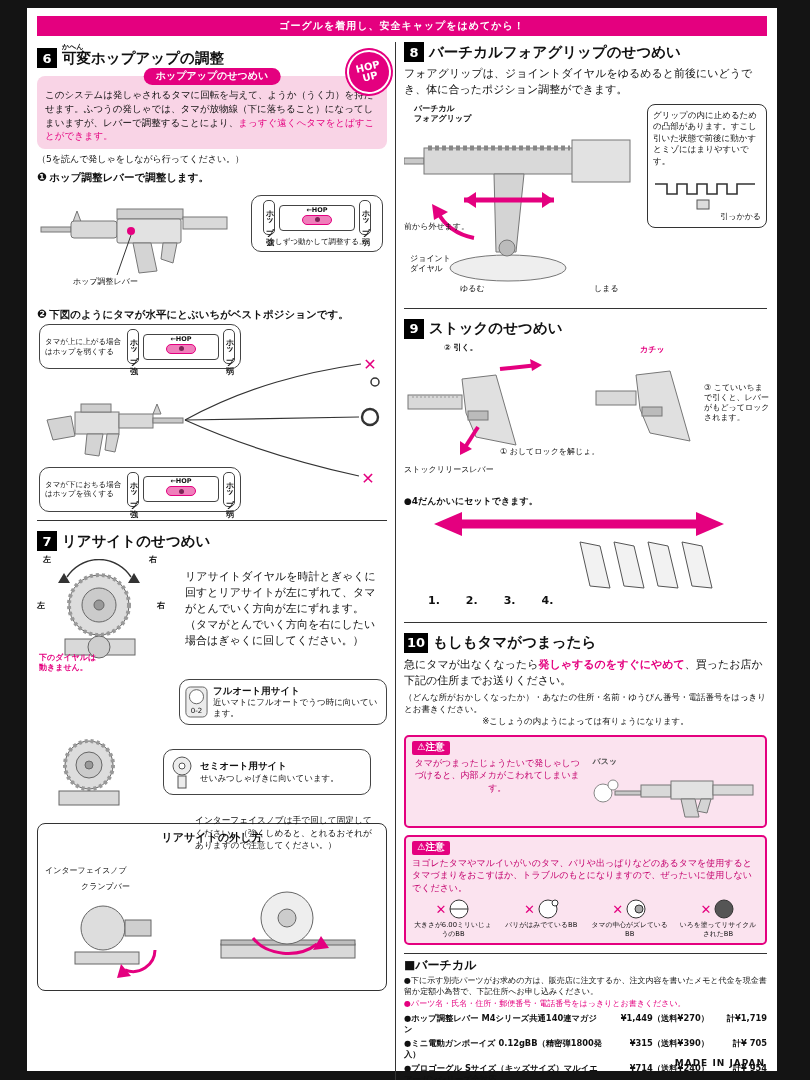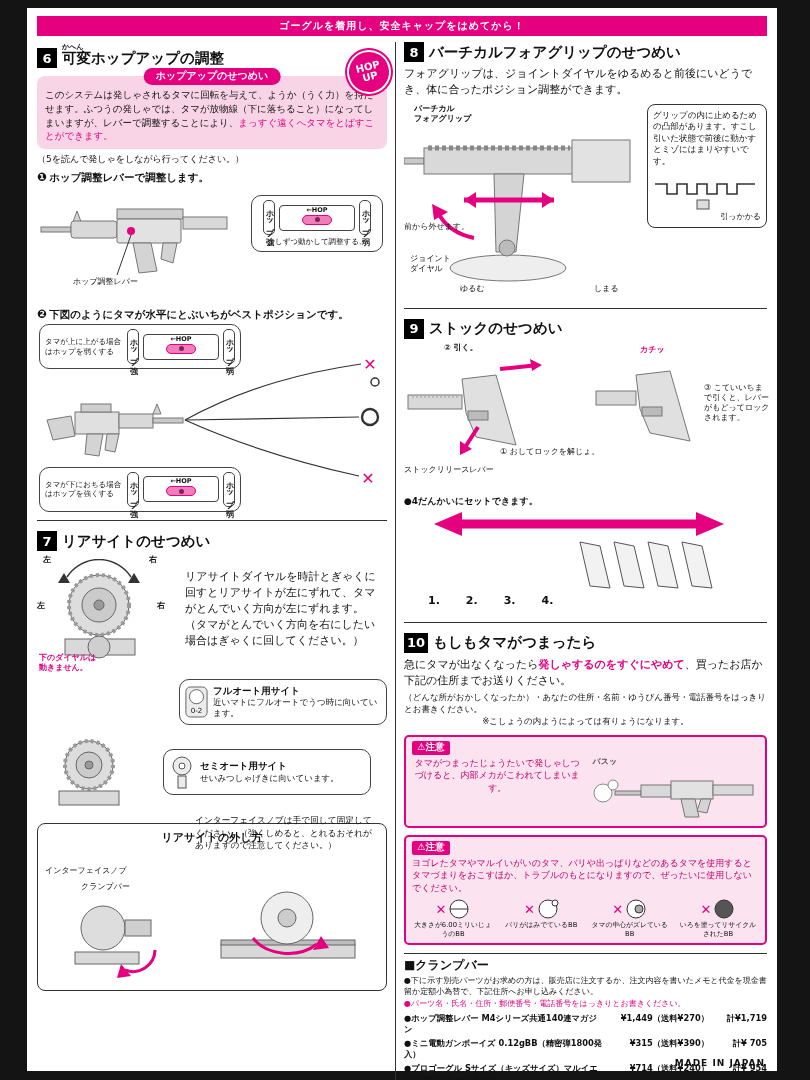--- a/index.html
+++ b/index.html
@@ -471,21 +471,21 @@
                     <circle cx="11" cy="11" r="9" fill="#555" stroke="#333"></circle>
                   </svg>
                 </div>
               <div class="bbcap">いろを塗ってリサイクルされたBB</div>
             </div>
           </div>
         </div>
       </div>
 
       <div class="parts">
-        <div class="partstitle">■クランプバー</div>
+        <div class="partstitle">■バーチカル</div>
         <p class="partsline">●下に示す別売パーツがお求めの方は、販売店に注文するか、注文内容を書いたメモと代金を現金書留か定額小為替で、下記住所へお申し込みください。</p>
         <p class="partsline hl">●パーツ名・氏名・住所・郵便番号・電話番号をはっきりとお書きください。</p>
         <div class="partitem">
           <span class="n">●ホップ調整レバー M4シリーズ共通140連マガジン</span>
           <span class="p">¥1,449（送料¥270）</span>
           <span class="t">計¥1,719</span>
         </div>
         <div class="partitem">
           <span class="n">●ミニ電動ガンボーイズ 0.12gBB（精密弾1800発入）</span>
           <span class="p">¥315（送料¥390）</span>

